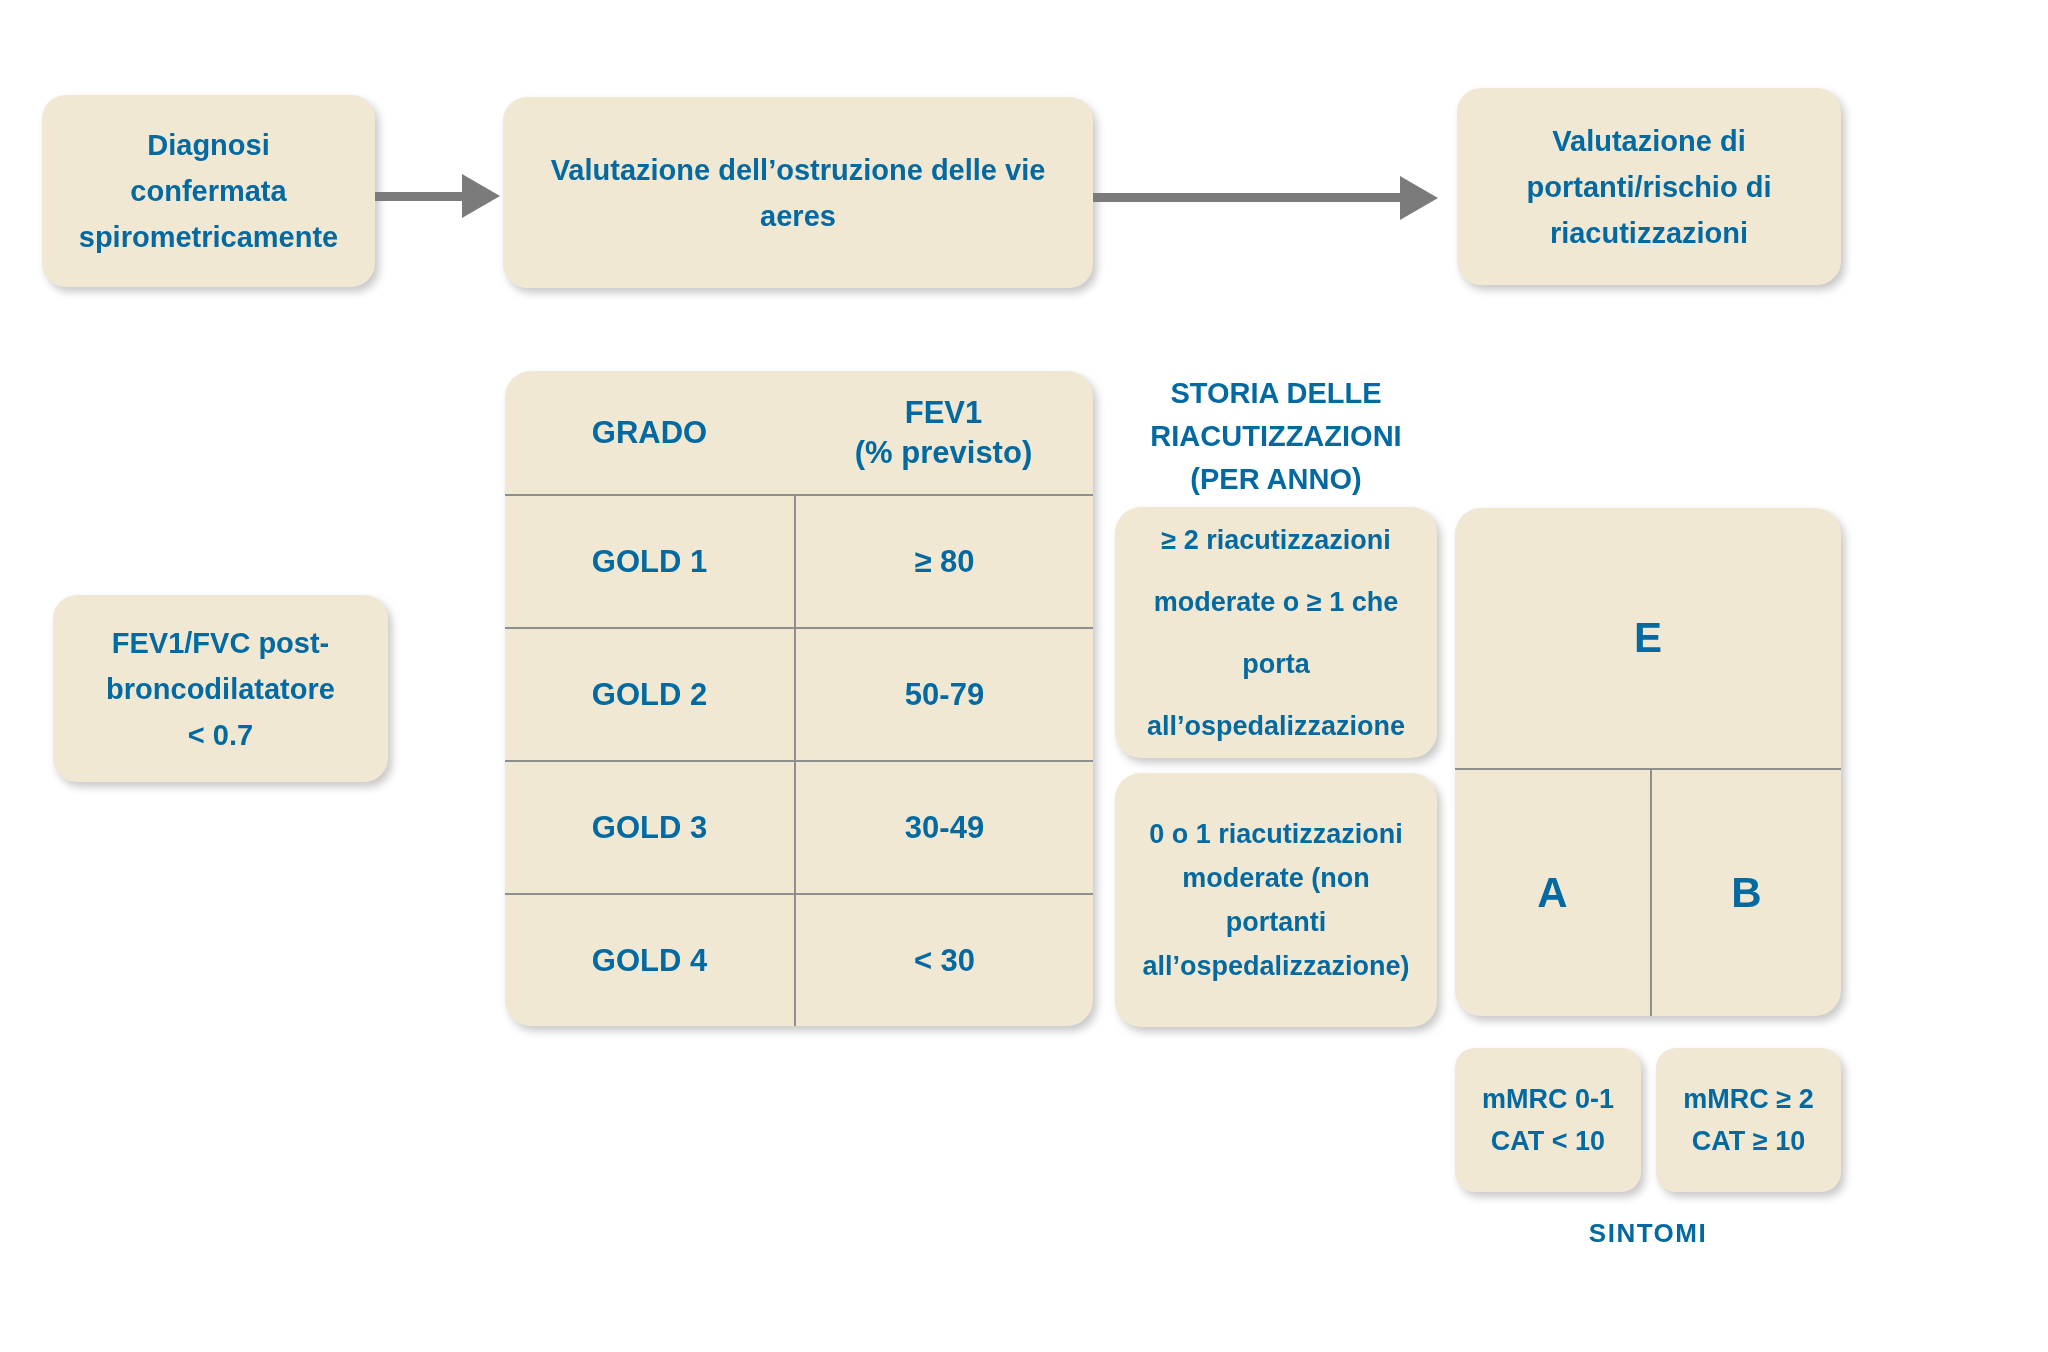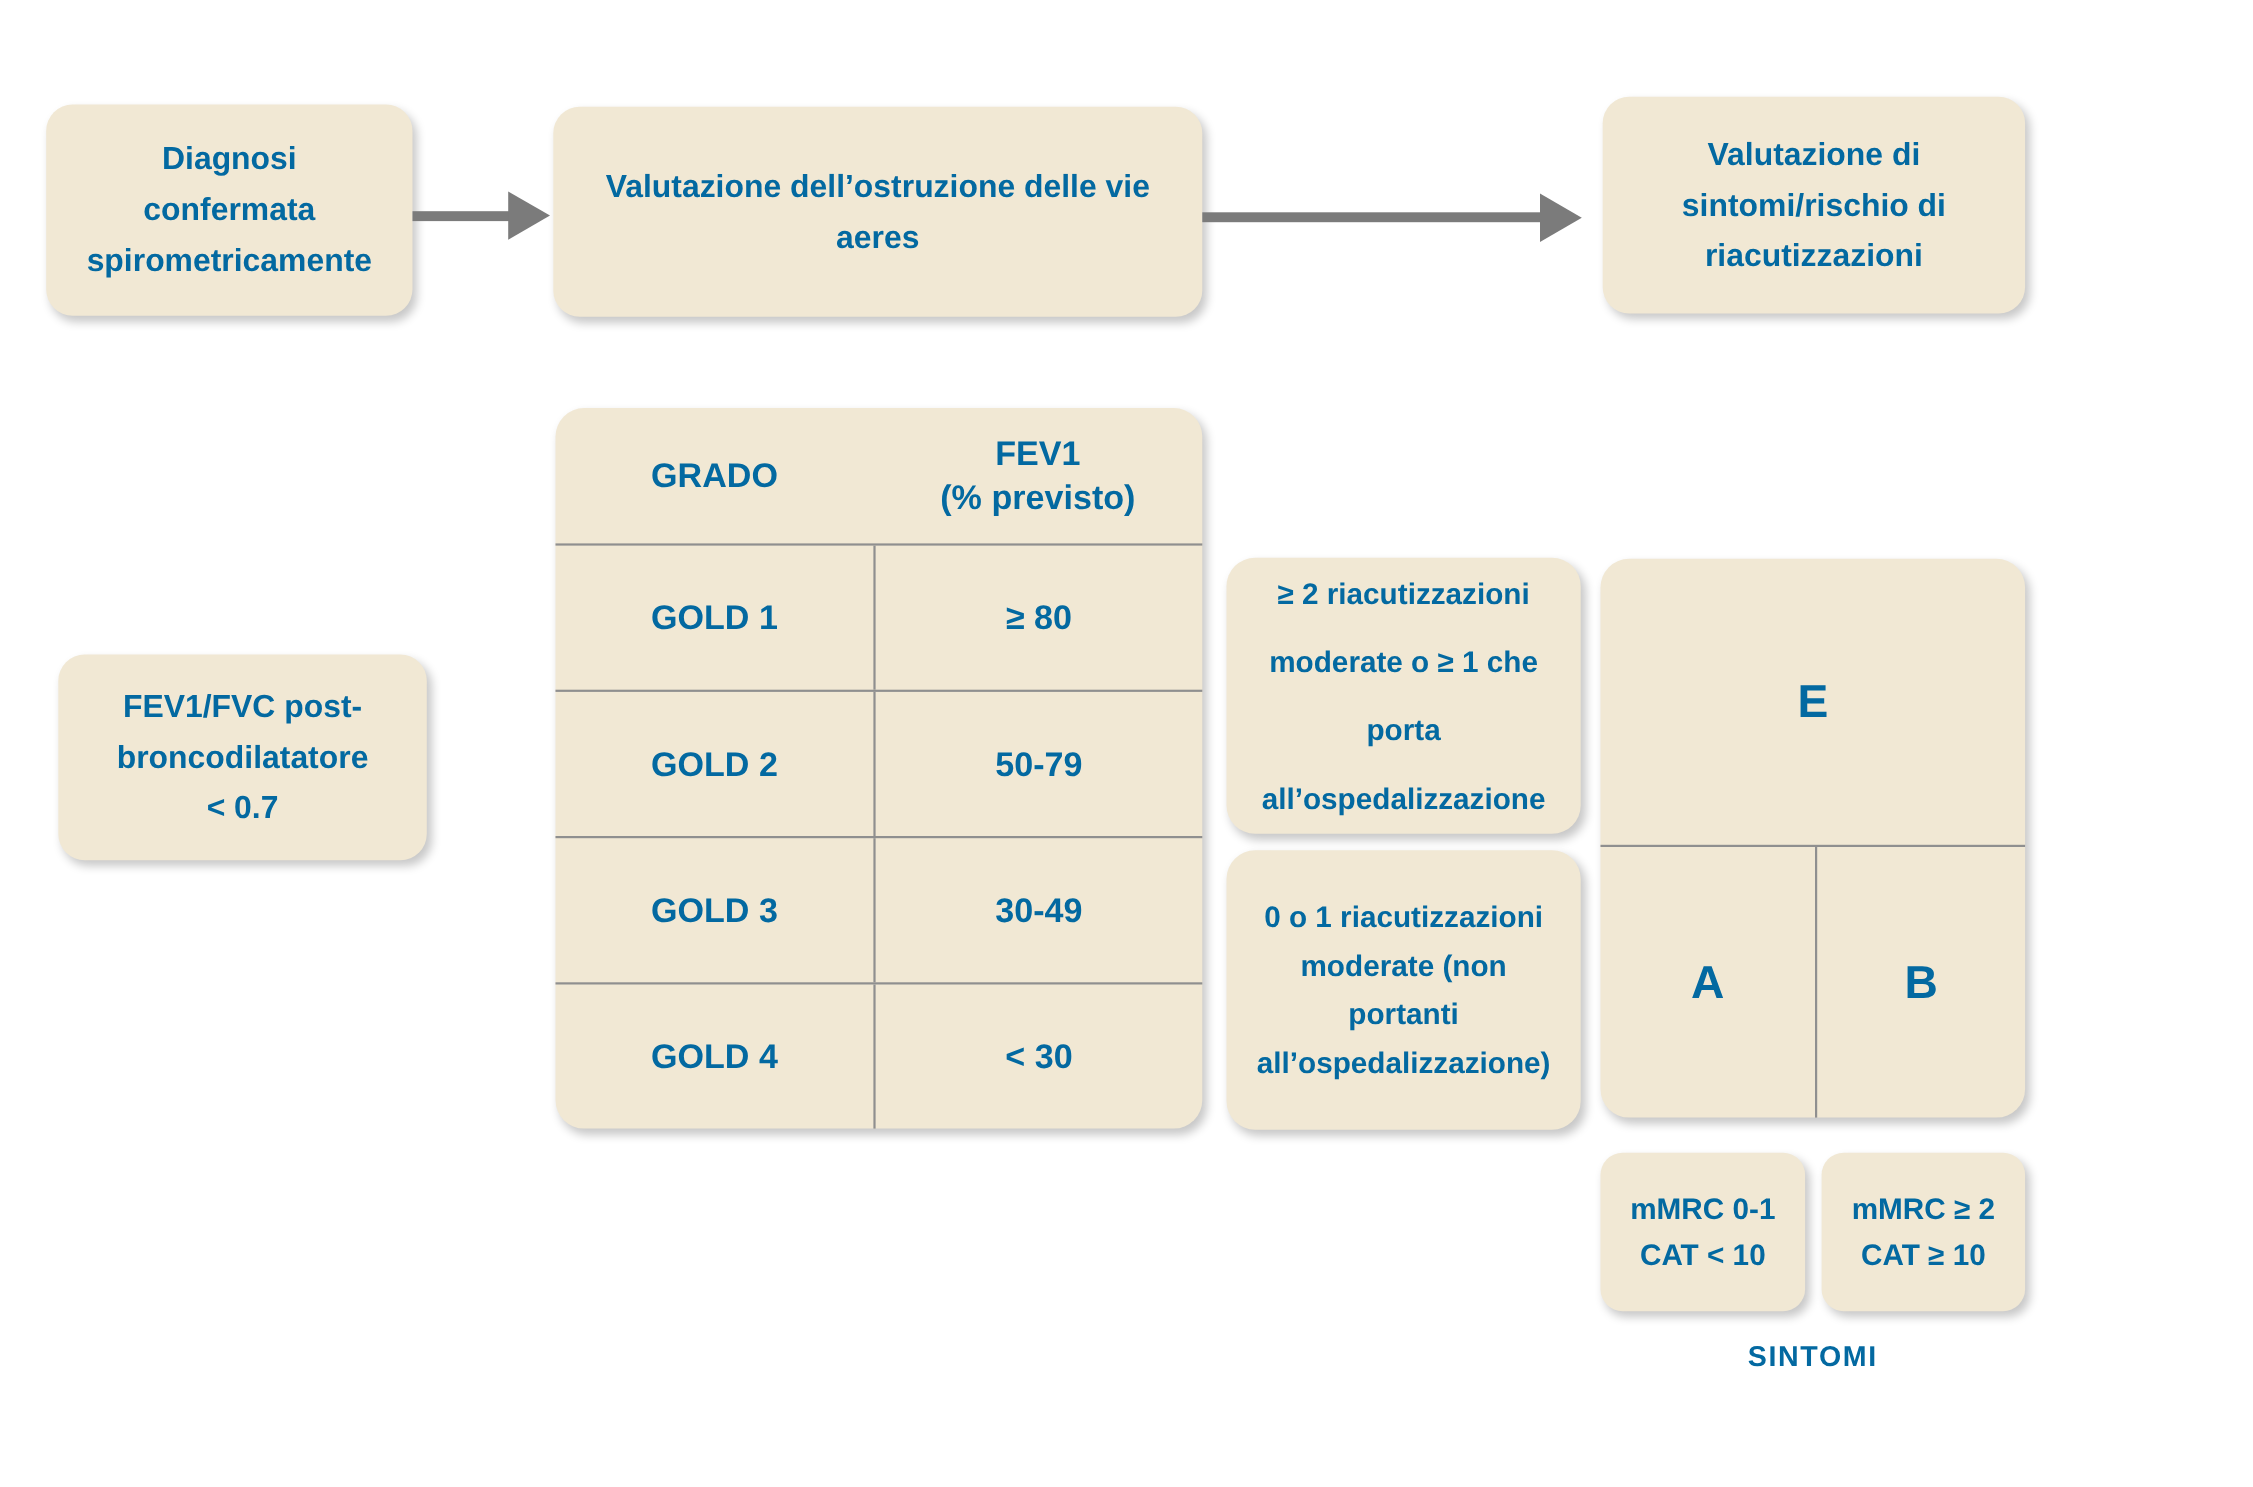--- a/index.html
+++ b/index.html
@@ -83,21 +83,21 @@
     <div class="ln">aeres</div>
   </div>
 
   <div>
     <div class="arrow-shaft" style="left:1093px;top:193px;width:309px;"></div>
     <div class="arrow-head" style="left:1400px;top:176px;"></div>
   </div>
 
   <div class="box step" style="left:1457px;top:88px;width:384px;height:197px;">
     <div class="ln">Valutazione di</div>
-    <div class="ln">sintomi/rischio di</div>
+    <div class="ln">portanti/rischio di</div>
     <div class="ln">riacutizzazioni</div>
   </div>
 
   <div class="box crit" style="left:53px;top:595px;width:335px;height:187px;">
     <div class="ln">FEV1/FVC post-</div>
     <div class="ln">broncodilatatore</div>
     <div class="ln">&lt; 0.7</div>
   </div>
 
   <div class="gold-table">
@@ -121,20 +121,25 @@
     <div class="gt-row">
       <div class="gt-cell c1">GOLD 3</div>
       <div class="gt-cell c2">30-49</div>
     </div>
     <div class="gt-row">
       <div class="gt-cell c1">GOLD 4</div>
       <div class="gt-cell c2">&lt; 30</div>
     </div>
   </div>
 
+  <div class="heading" style="left:1096px;top:372px;width:360px;">
+    <div class="ln">STORIA DELLE</div>
+    <div class="ln">RIACUTIZZAZIONI</div>
+    <div class="ln">(PER ANNO)</div>
+  </div>
 
   <div class="box exac" style="left:1115px;top:507px;width:322px;height:251px;gap:18px;">
     <div class="ln">≥ 2 riacutizzazioni</div>
     <div class="ln">moderate o ≥ 1 che</div>
     <div class="ln">porta</div>
     <div class="ln">all’ospedalizzazione</div>
   </div>
 
   <div class="box exac" style="left:1115px;top:773px;width:322px;height:254px;">
     <div class="ln">0 o 1 riacutizzazioni</div>

